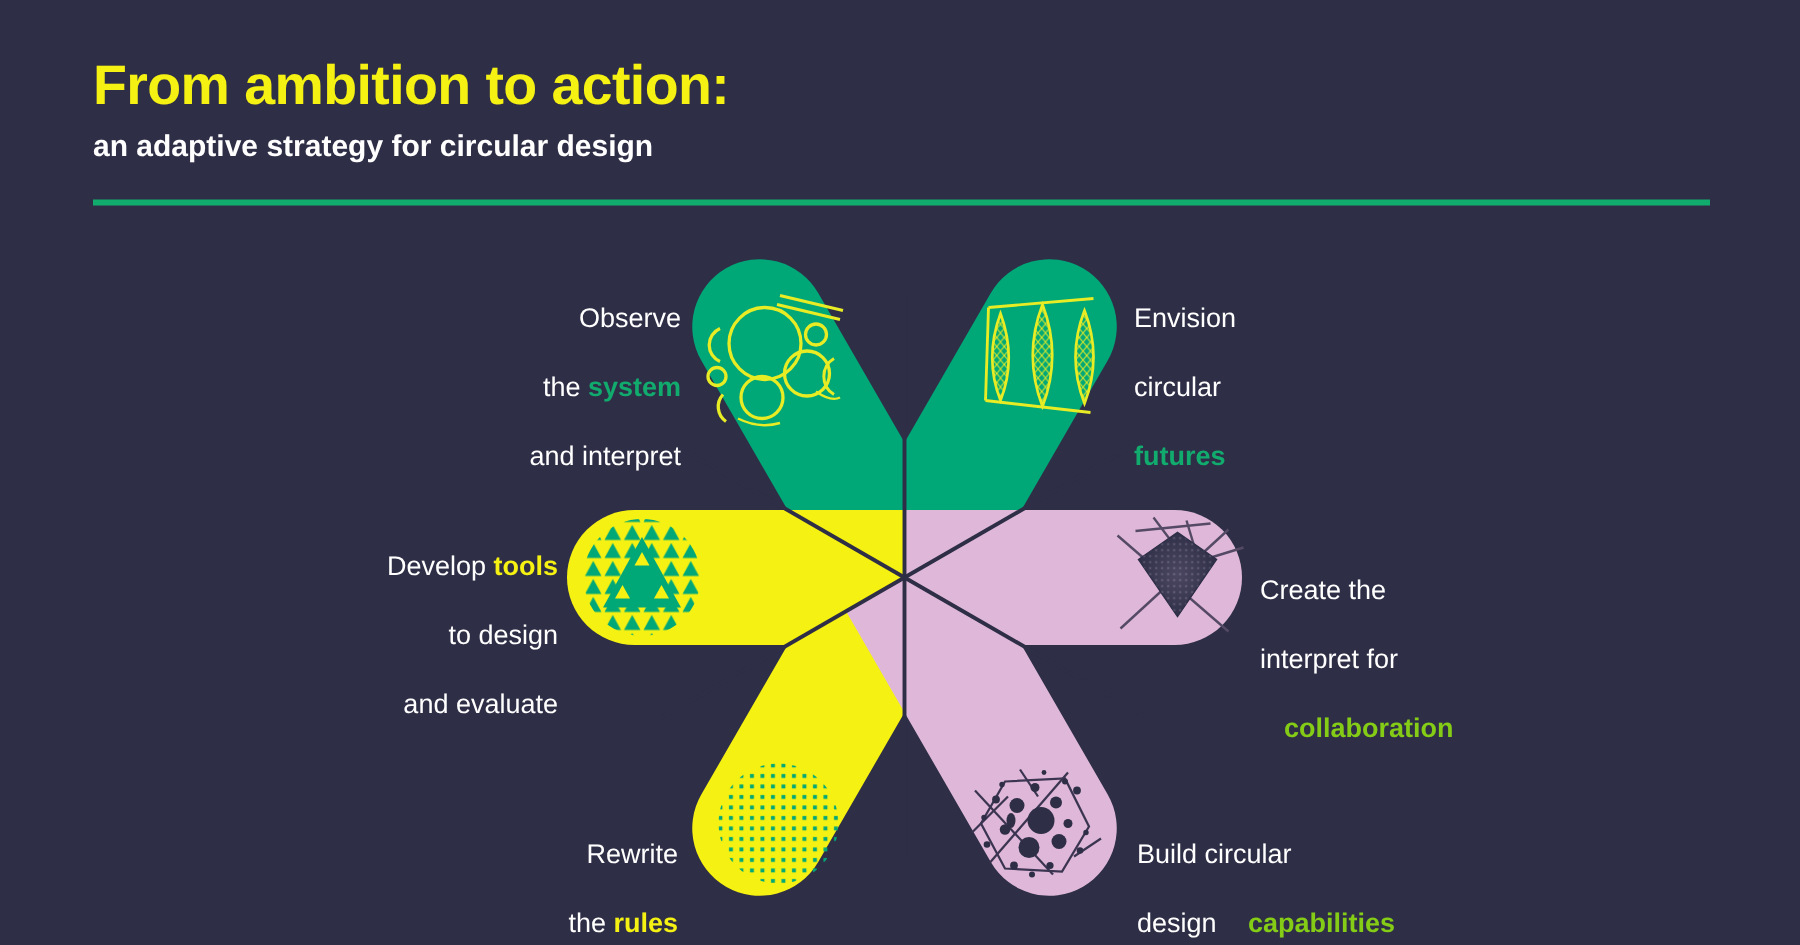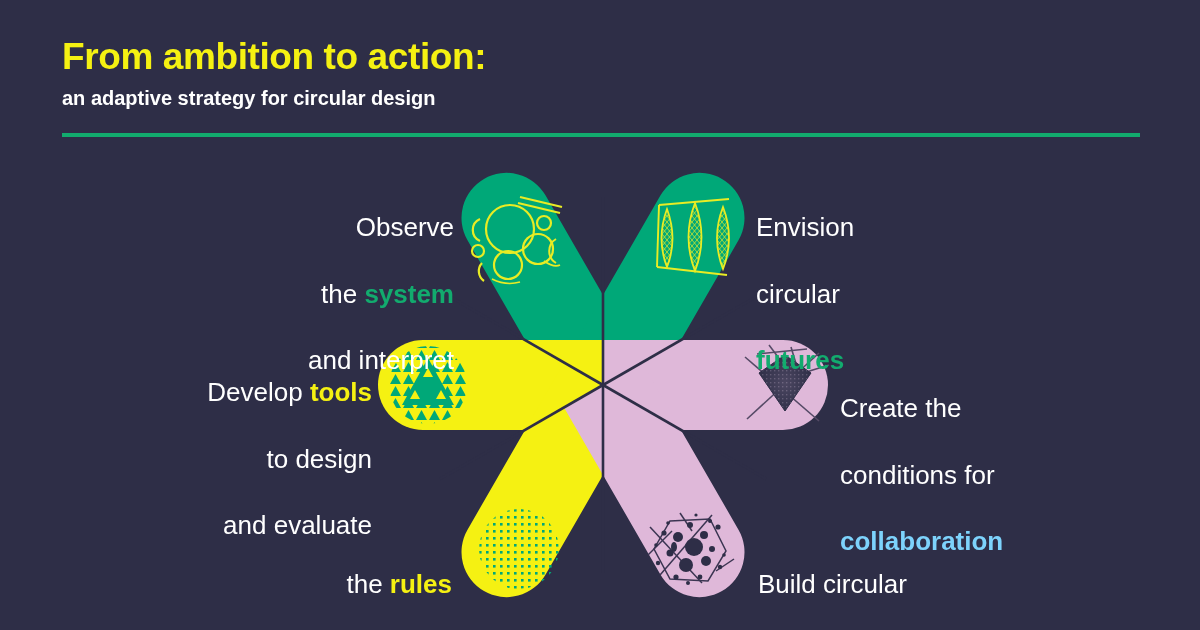--- a/index.html
+++ b/index.html
@@ -55,28 +55,28 @@
     left: 0;
     top: 0;
     width: 1200px;
     height: 630px;
   }
 
   
   .label {
     position: absolute;
     color: #ffffff;
-    font-size: 26px;
+    font-size: 18px;
     line-height: 1.28;
     white-space: pre-line;
   }
   .label .accent { font-weight: bold; }
   .accent-green { color: #12ab6e; }
   .accent-yellow { color: #f5f112; }
-  .accent-pink { color: #7dd3fc; }
+  .accent-pink { color: #84cc16; margin-left: 16px; }
 
   .label-right { text-align: right; }
   .label-left  { text-align: left; }
 
   #label-system       { left: 170px;  top: 178px; width: 284px; }
   #label-futures      { left: 756px;  top: 178px; width: 300px; }
   #label-tools        { left: 100px;  top: 343px; width: 272px; }
   #label-collab       { left: 840px;  top: 359px; width: 320px; }
   #label-rules        { left: 180px;  top: 535px; width: 272px; }
   #label-capabilities { left: 758px;  top: 535px; width: 330px; }
@@ -275,25 +275,26 @@
   </div>
 
   <div id="label-tools" class="label label-right">
     <div><span>Develop </span><span class="accent accent-yellow">tools</span></div>
     <div>to design</div>
     <div>and evaluate</div>
   </div>
 
   <div id="label-collab" class="label label-left">
     <div>Create the</div>
-    <div>conditions for</div>
+    <div>interpret for</div>
     <div><span class="accent accent-pink">collaboration</span></div>
   </div>
 
   <div id="label-rules" class="label label-right">
+    <div>Rewrite</div>
     <div><span>the </span><span class="accent accent-yellow">rules</span></div>
   </div>
 
   <div id="label-capabilities" class="label label-left">
     <div>Build circular</div>
     <div><span>design </span><span class="accent accent-pink">capabilities</span></div>
   </div>
 
 </div>
 

